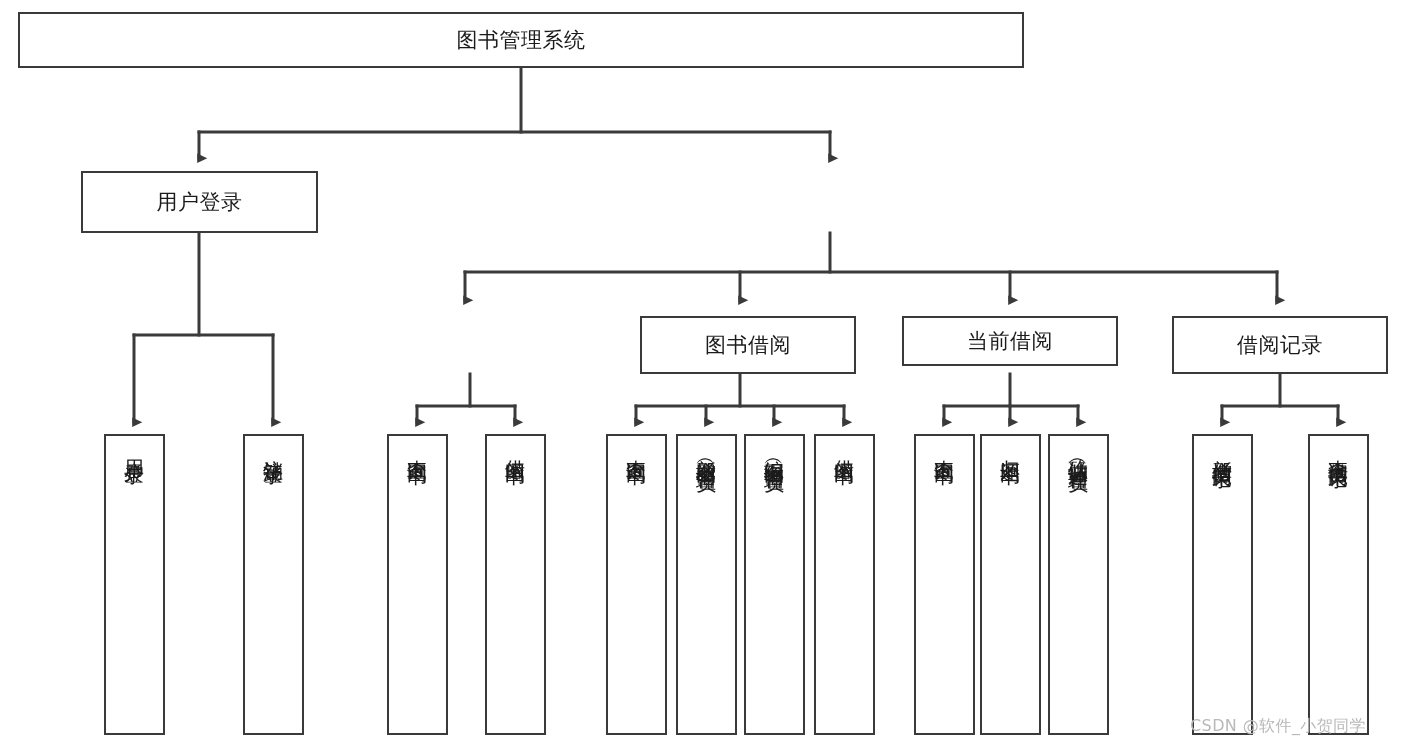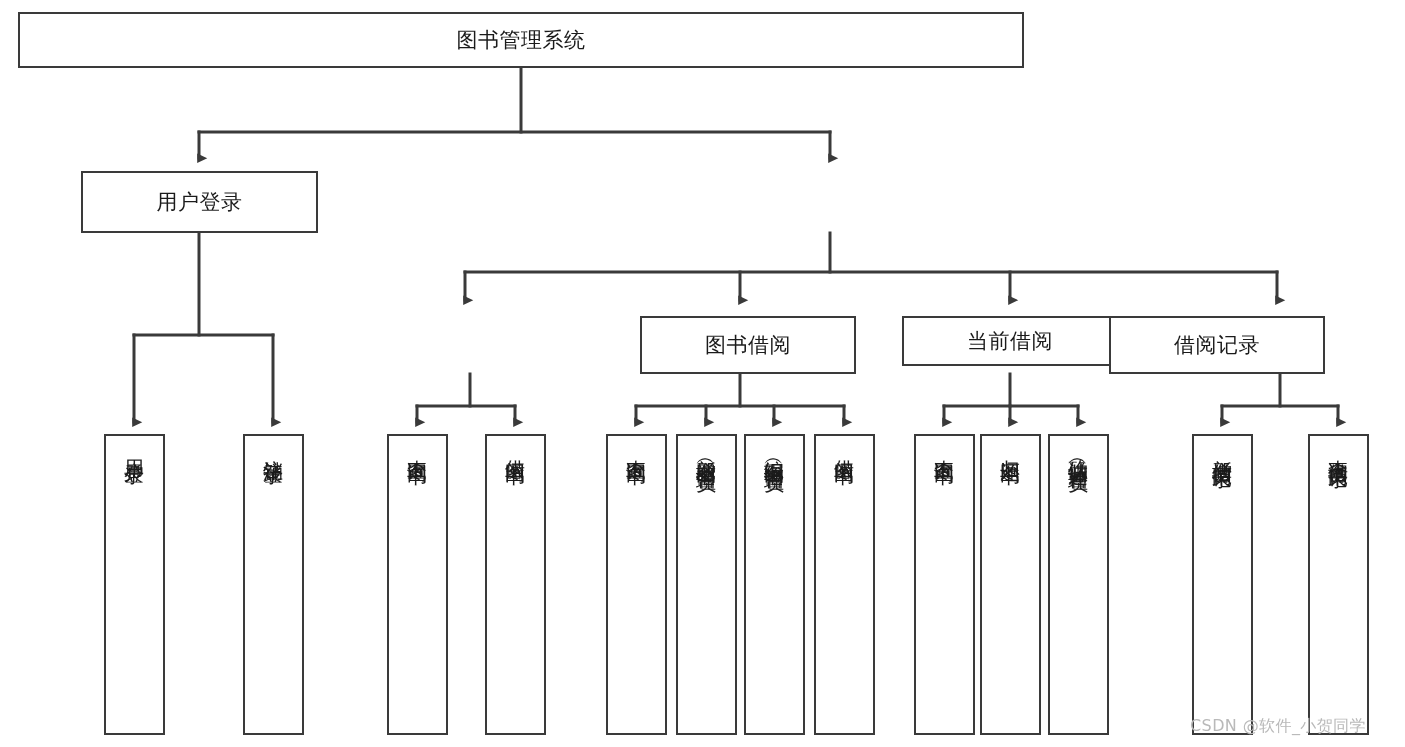--- a/index.html
+++ b/index.html
@@ -139,21 +139,21 @@
 
 
   <div class="node h" style="left:632px; top:316px; width:216px; height:58px;margin-left:8px;">
     <span class="node-label">图书借阅</span>
   </div>
 
   <div class="node h" style="left:902px; top:316px; width:216px; height:50px;">
     <span class="node-label">当前借阅</span>
   </div>
 
-  <div class="node h" style="left:1109px; top:316px; width:216px; height:58px;">
+  <div class="node h" style="left:1172px; top:316px; width:216px; height:58px;">
     <span class="node-label">借阅记录</span>
   </div>
 
   <div class="node v" style="left:104px; top:434px; width:61px; height:301px;">
     <span class="node-label">用户登录</span>
   </div>
 
   <div class="node v" style="left:243px; top:434px; width:61px; height:301px;">
     <span class="node-label">注销登录</span>
   </div>

